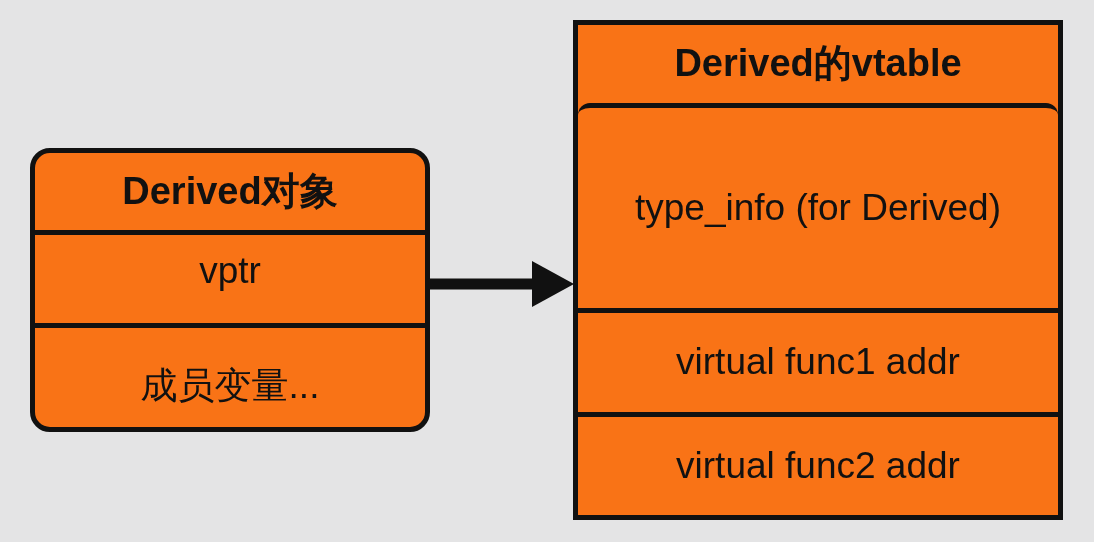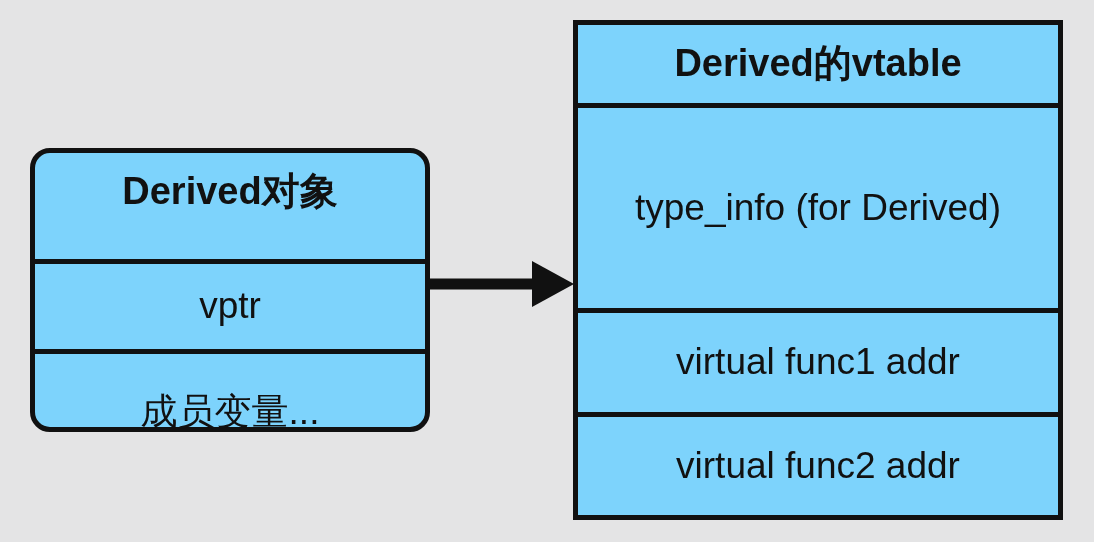--- a/index.html
+++ b/index.html
@@ -10,21 +10,21 @@
   .canvas {
     position: relative;
     width: 1094px;
     height: 542px;
     background: #e4e4e5;
     overflow: hidden;
     color: #111;
   }
   .box {
     position: absolute;
-    background: #7dd3fc;
+    background: #f97316;
     border: 5px solid #111;
     display: flex;
     flex-direction: column;
   }
   .object-box {
     left: 30px;
     top: 148px;
     width: 400px;
     height: 284px;
     border-radius: 20px;
@@ -43,26 +43,26 @@
     text-align: center;
     font-size: 37px;
     line-height: 1.25;
     flex: 0 0 auto;
   }
   .cell + .cell { border-top: 5px solid #111; }
   .cell.title { font-weight: bold; font-size: 38px; }
 
   
   .object-box .row-title  { height: 77px; }
-  .object-box .row-vptr   { height: 90px; margin-top: 29px; }
-  .object-box .row-member { height: 122px; }
+  .object-box .row-vptr   { height: 77px; }
+  .object-box .row-member { height: 122px; margin-top: 16px; }
 
   
   .vtable-box .row-title    { height: 78px; }
-  .vtable-box .row-typeinfo { height: 205px; }
+  .vtable-box .row-typeinfo { height: 205px; border-radius: 12px; }
   .vtable-box .row-func1    { height: 104px; }
   .vtable-box .row-func2    { height: 103px; text-align: right; }
 
   .arrow-svg {
     position: absolute;
     left: 428px;
     top: 256px;
     width: 148px;
     height: 56px;
   }

